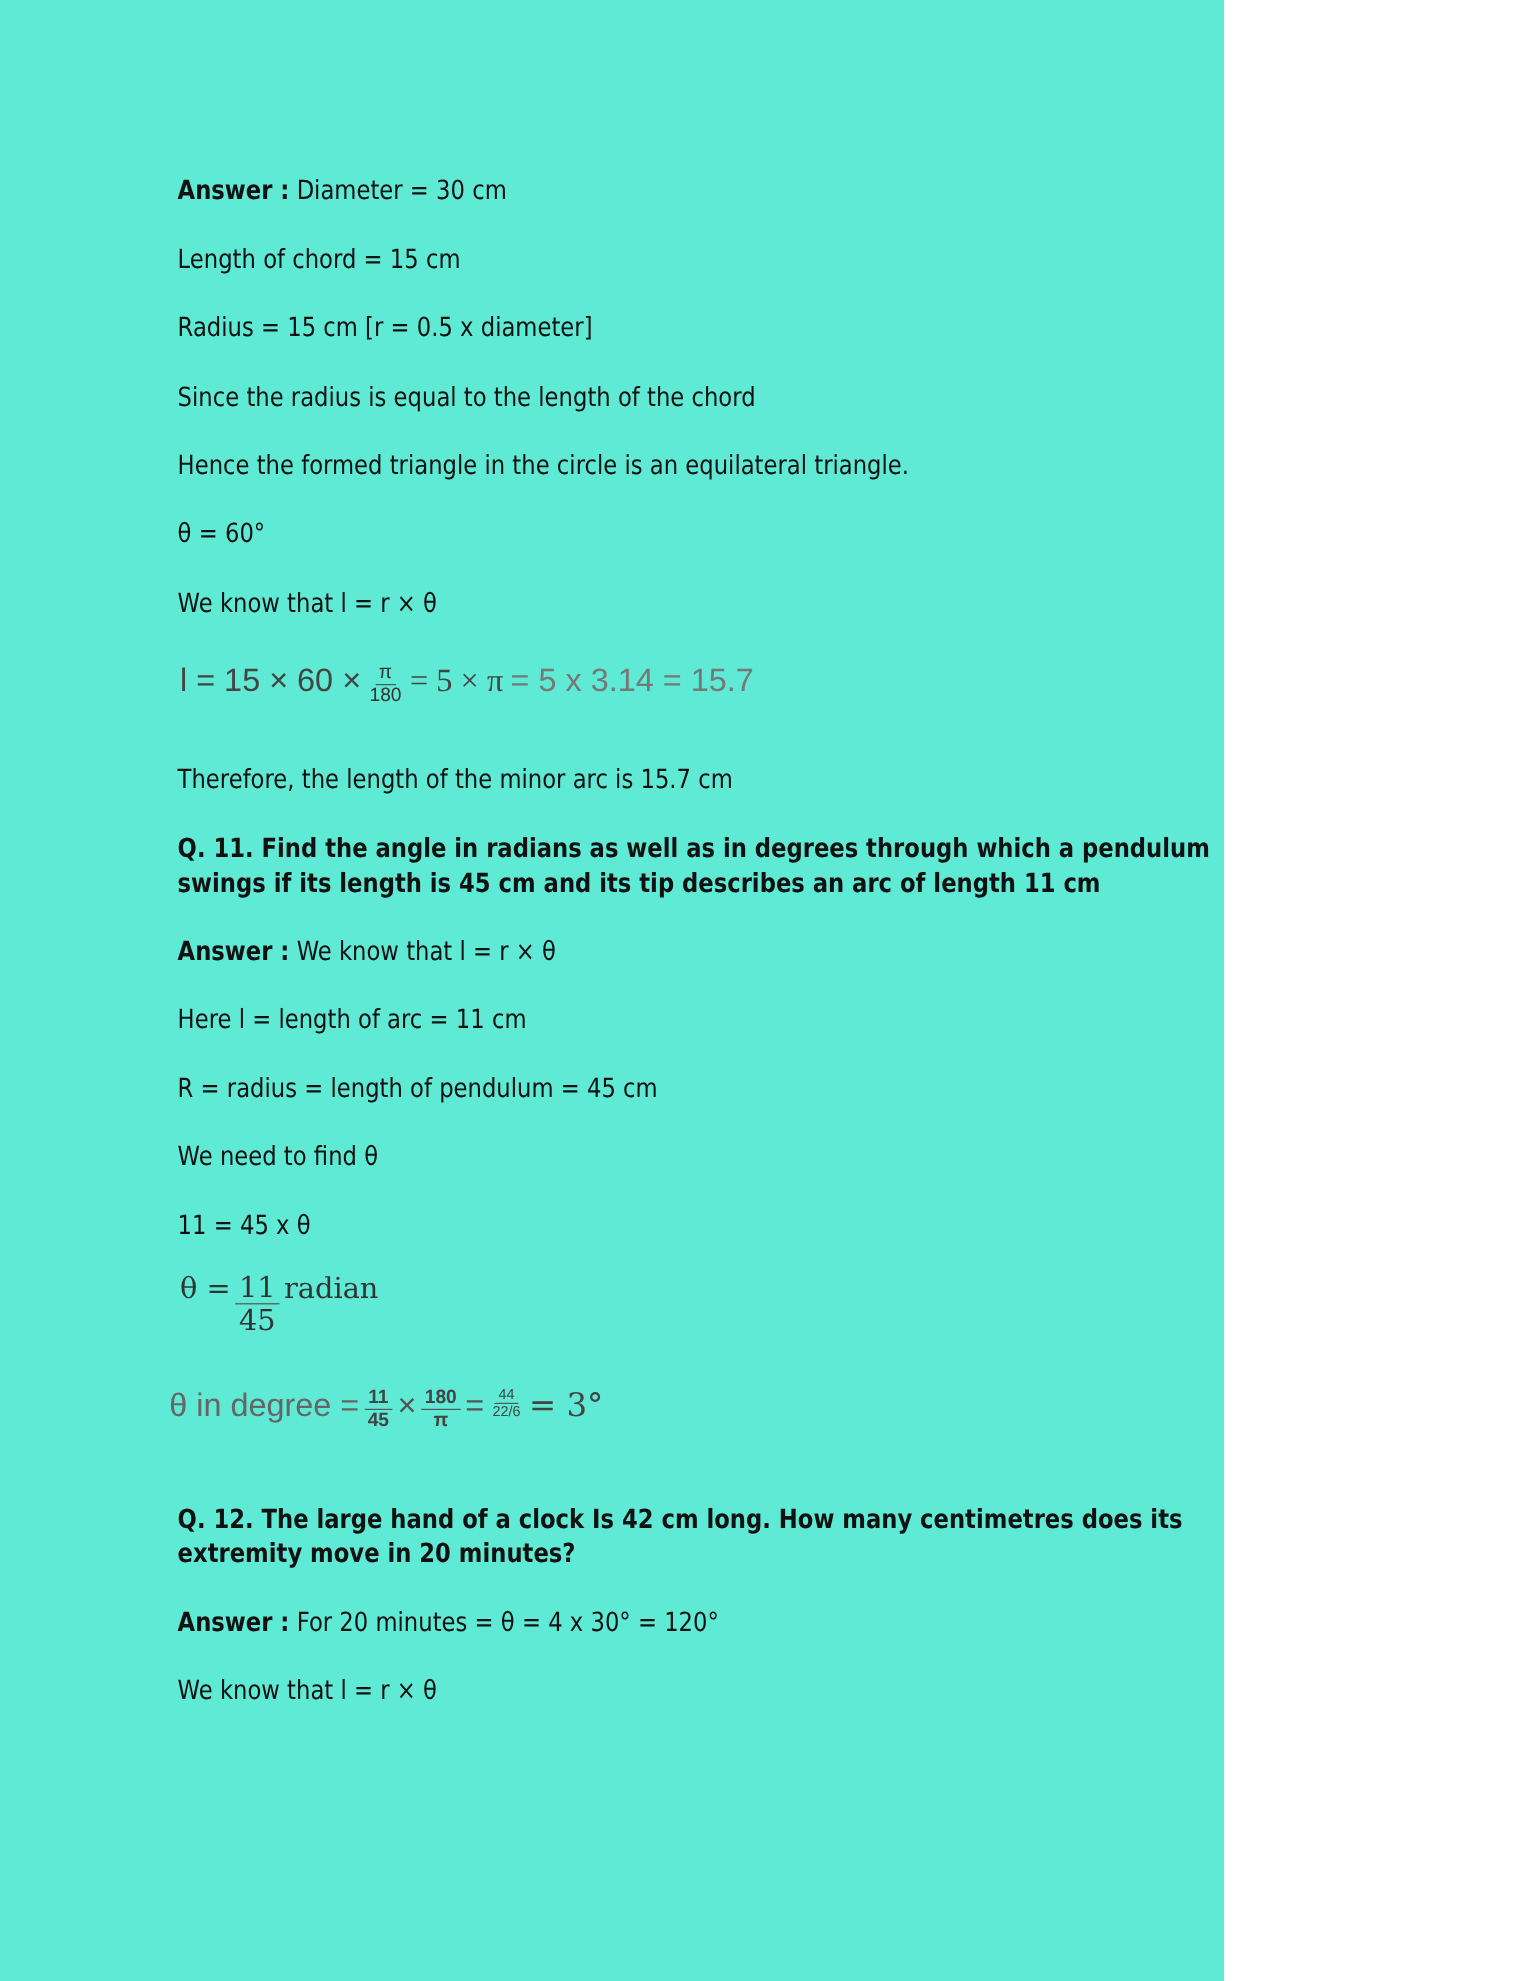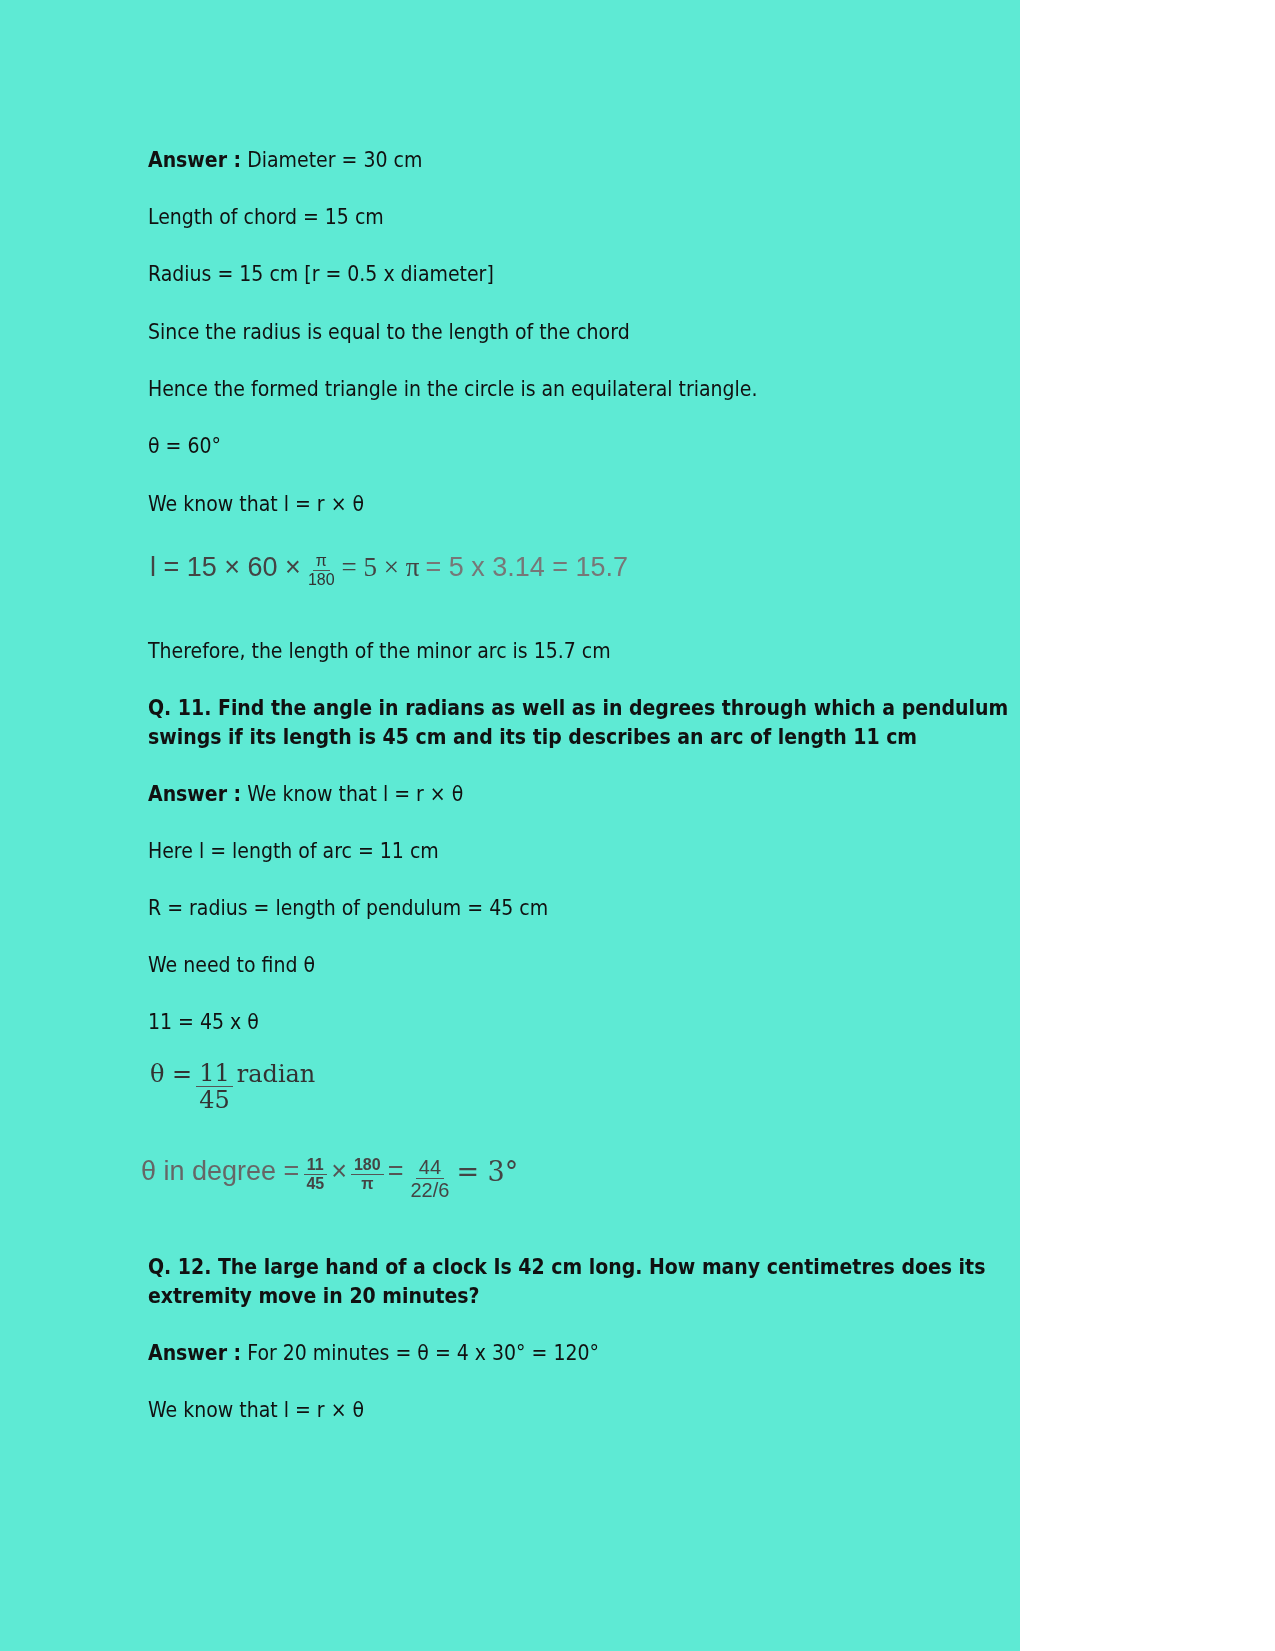--- a/index.html
+++ b/index.html
@@ -80,21 +80,21 @@
     <span class="frac" style="font-size:16px; color:#444; font-weight:bold;">
       <span class="num">11</span>
       <span class="den">45</span>
     </span>
     <span style="color:#555;">×</span>
     <span class="frac" style="font-size:16px; color:#444; font-weight:bold;">
       <span class="num">180</span>
       <span class="den">π</span>
     </span>
     <span style="color:#555;">=</span>
-    <span class="frac" style="font-size:20px; color:#444;">
+    <span class="frac" style="font-size:12px; color:#444;">
       <span class="num">44</span>
       <span class="den">22/6</span>
     </span>
     <span class="serif" style="color:#444;">= 3°</span>
   </div>
 
   <div class="line q" style="top:1253px;">Q. 12. The large hand of a clock Is 42 cm long. How many centimetres does its</div>
   <div class="line q" style="top:1282px;">extremity move in 20 minutes?</div>
 
   <div class="line" style="top:1339px;">

